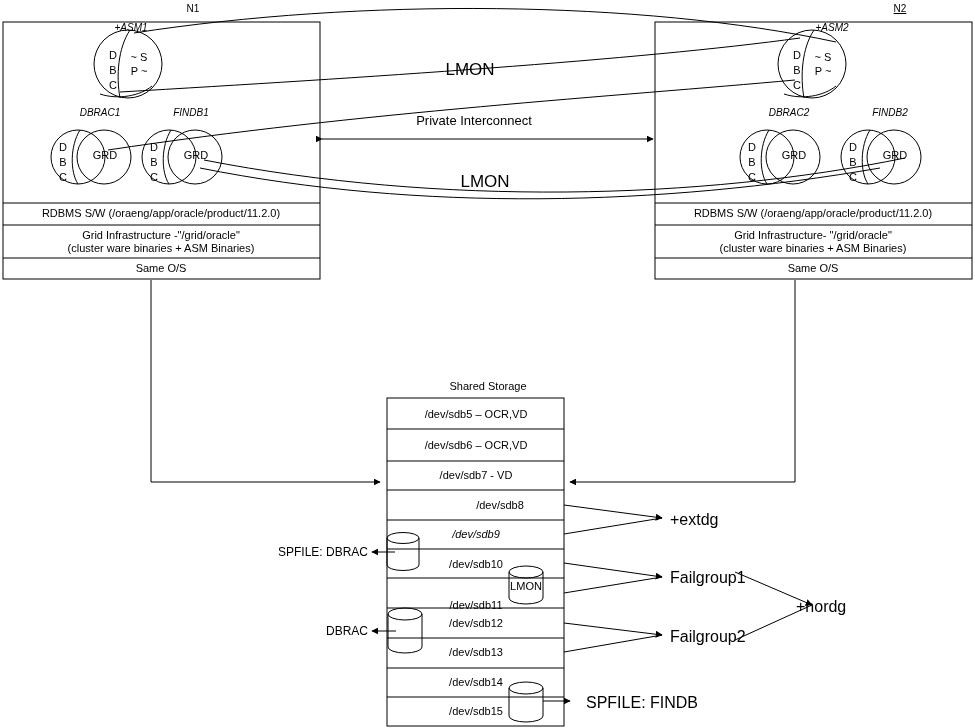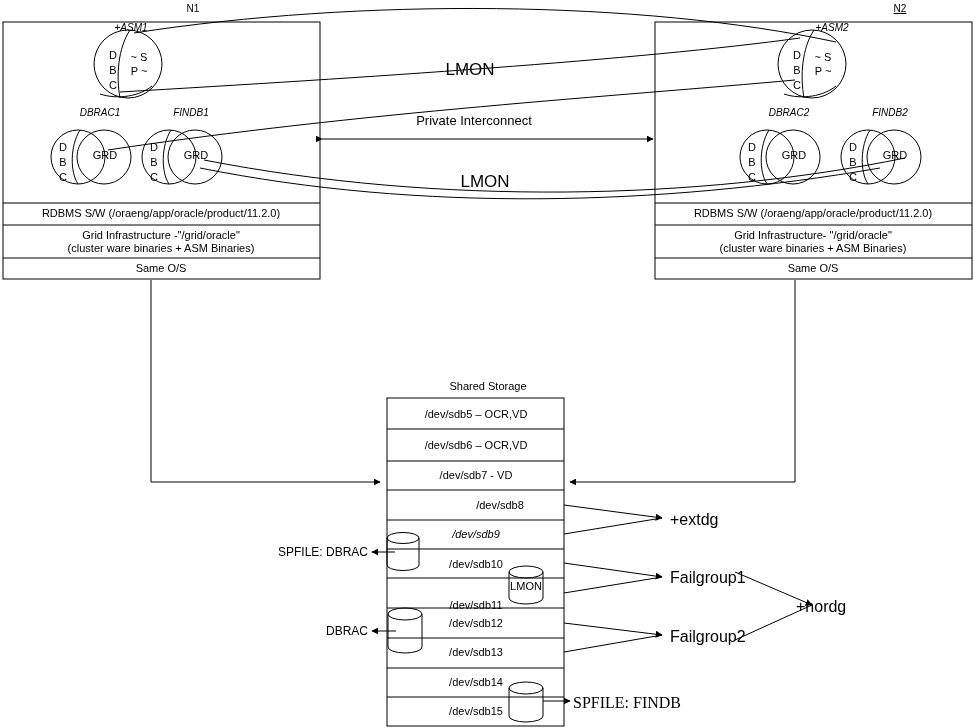--- a/index.html
+++ b/index.html
@@ -280,15 +280,15 @@
 
   <div class="lbl cyl-label ctr" style="left:526px; top:580px;">LMON</div>
 
   <div class="lbl side-label rt" style="left:368px; top:546px;">SPFILE: DBRAC</div>
   <div class="lbl side-label rt" style="left:368px; top:625px;">DBRAC</div>
 
   <div class="lbl dg-label" style="left:670px; top:511px;">+extdg</div>
   <div class="lbl dg-label" style="left:670px; top:569px;">Failgroup1</div>
   <div class="lbl dg-label" style="left:670px; top:628px;">Failgroup2</div>
   <div class="lbl dg-label" style="left:796px; top:598px;">+nordg</div>
-  <div class="lbl dg-label" style="left:573px; top:694px;font-family:Liberation Serif, serif;">SPFILE: FINDB</div>
+  <div class="lbl dg-label" style="left:586px; top:694px;">SPFILE: FINDB</div>
 
 </div>
 
 </body></html>

